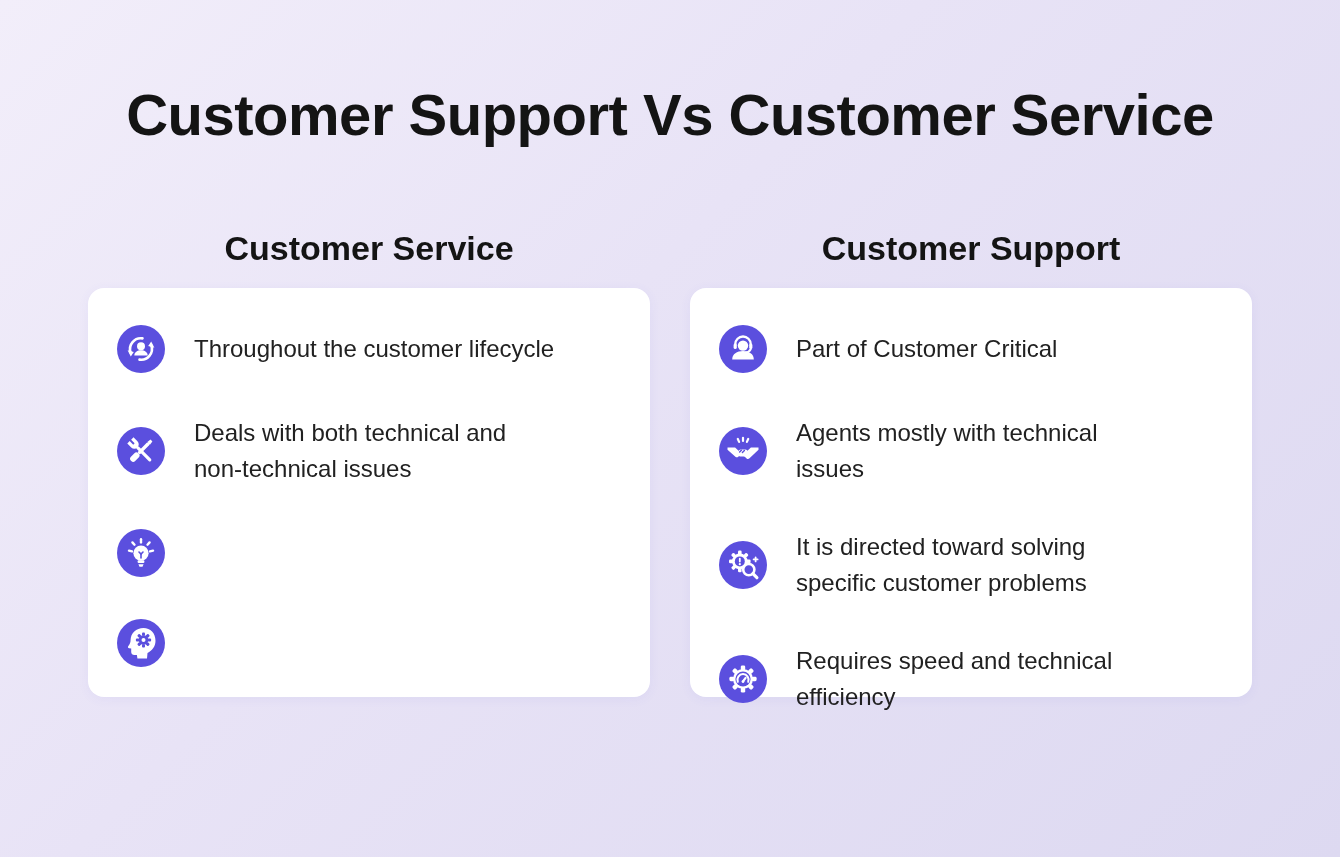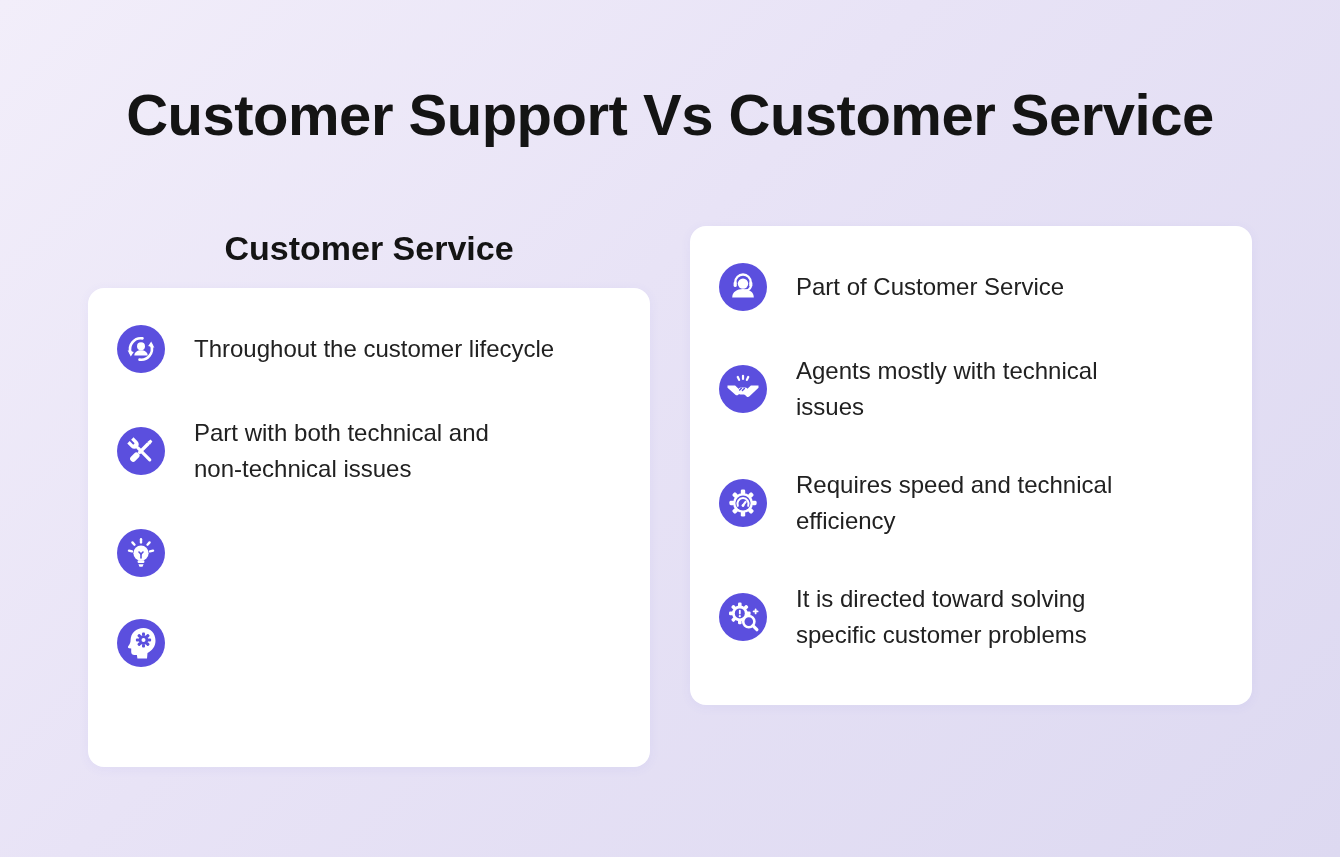--- a/index.html
+++ b/index.html
@@ -30,21 +30,21 @@
     text-align: center;
     font-size: 34px;
     font-weight: 700;
     color: #141414;
     line-height: 44px;
     margin-bottom: 18px;
   }
   .card {
     background: #FFFFFF;
     border-radius: 16px;
-    height: 479px;
+    height: 409px;
     padding: 37px 29px 0 29px;
     display: flex;
     flex-direction: column;
     gap: 42px;
     box-shadow: 0 2px 12px rgba(91, 79, 222, 0.06);
   }
   .item {
     display: flex;
     align-items: center;
     gap: 29px;
@@ -100,21 +100,21 @@
               <path d="M22.7 9.2 h2.6 l.5 4 h-3.6 z"></path>
               <rect x="22.3" y="13" width="3.4" height="14.5" rx="1.2"></rect>
               <rect x="21" y="27.5" width="6" height="10.5" rx="2.8"></rect>
             </g>
             <g fill="#fff" transform="rotate(-45 24 24)">
               <path d="M19.6 9 h3.4 v5 h2 v-5 h3.4 v5.6 a4.4 4.4 0 0 1 -8.8 0 z"></path>
               <rect x="22.4" y="18" width="3.2" height="20" rx="1.6"></rect>
             </g>
           </svg>
         </span>
-        <p class="item-text">Part with both technical and
+        <p class="item-text">Deals with both technical and
 non-technical issues</p>
       </div>
 
       <div class="item">
         <span class="icon-circle">
           <svg width="48" height="48" viewBox="0 0 48 48">
             <circle cx="24" cy="24" r="24" fill="#5B4FDE"></circle>
             <g stroke="#fff" stroke-width="2.4" stroke-linecap="round">
               <path d="M24 10.2 v3.2"></path>
               <path d="M15.4 13.4 l2.1 2.3"></path>
@@ -155,39 +155,40 @@
             </g>
             <circle cx="26.5" cy="21" r="2" fill="#fff"></circle>
           </svg>
         </span>
       </div>
 
     </div>
   </div>
 
   <div class="column">
+    <div class="col-header">Customer Support</div>
     <div class="card">
 
       <div class="item">
         <span class="icon-circle">
           <svg width="48" height="48" viewBox="0 0 48 48">
             <circle cx="24" cy="24" r="24" fill="#5B4FDE"></circle>
             <g fill="#fff">
               <circle cx="24" cy="20.6" r="5.2"></circle>
               <path d="M13.2 34.5 c0-5.4 4.8-8.4 10.8-8.4 s10.8 3 10.8 8.4 z"></path>
               <rect x="14.6" y="18.4" width="3.2" height="5.6" rx="1.6"></rect>
               <rect x="30.2" y="18.4" width="3.2" height="5.6" rx="1.6"></rect>
             </g>
             <g stroke="#fff" fill="none" stroke-linecap="round">
               <path d="M16.3 19.2 a7.7 7.7 0 0 1 15.4 0" stroke-width="2.4"></path>
               <path d="M31.8 24 a6.2 6.2 0 0 1 -5 3.5" stroke-width="2"></path>
             </g>
           </svg>
         </span>
-        <p class="item-text">Part of Customer Service</p>
+        <p class="item-text">Part of Customer Critical</p>
       </div>
 
       <div class="item">
         <span class="icon-circle">
           <svg width="48" height="48" viewBox="0 0 48 48">
             <circle cx="24" cy="24" r="24" fill="#5B4FDE"></circle>
             <g stroke="#fff" stroke-width="2.2" stroke-linecap="round">
               <path d="M24 10.8 v3.2"></path>
               <path d="M18.8 12 l1.3 2.9"></path>
               <path d="M29.2 12 l-1.3 2.9"></path>
@@ -198,20 +199,54 @@
               <rect x="19.4" y="22.6" width="9.4" height="7" rx="2.6"></rect>
             </g>
             <g stroke="#5B4FDE" stroke-width="1.4" stroke-linecap="round">
               <path d="M22.4 23.2 l-1.8 1.8"></path>
               <path d="M25.4 23.6 l-2 2"></path>
             </g>
           </svg>
         </span>
         <p class="item-text">Agents mostly with technical
 issues</p>
+      </div>
+
+      <div class="item">
+        <span class="icon-circle">
+          <svg width="48" height="48" viewBox="0 0 48 48">
+            <circle cx="24" cy="24" r="24" fill="#5B4FDE"></circle>
+            <g fill="#fff">
+              <g>
+                <rect x="19" y="9.6" width="3.6" height="4.4" rx="1.2"></rect>
+                <rect x="19" y="9.6" width="3.6" height="4.4" rx="1.2" transform="rotate(45 20.8 20.4)"></rect>
+                <rect x="19" y="9.6" width="3.6" height="4.4" rx="1.2" transform="rotate(90 20.8 20.4)"></rect>
+                <rect x="19" y="9.6" width="3.6" height="4.4" rx="1.2" transform="rotate(135 20.8 20.4)"></rect>
+                <rect x="19" y="9.6" width="3.6" height="4.4" rx="1.2" transform="rotate(180 20.8 20.4)"></rect>
+                <rect x="19" y="9.6" width="3.6" height="4.4" rx="1.2" transform="rotate(225 20.8 20.4)"></rect>
+                <rect x="19" y="9.6" width="3.6" height="4.4" rx="1.2" transform="rotate(270 20.8 20.4)"></rect>
+                <rect x="19" y="9.6" width="3.6" height="4.4" rx="1.2" transform="rotate(315 20.8 20.4)"></rect>
+              </g>
+              <circle cx="20.8" cy="20.4" r="7.8"></circle>
+            </g>
+            <circle cx="20.8" cy="20.4" r="5" fill="#5B4FDE"></circle>
+            <g fill="#fff">
+              <rect x="19.9" y="16.8" width="1.8" height="4.6" rx="0.9"></rect>
+              <circle cx="20.8" cy="23.2" r="1.1"></circle>
+            </g>
+            <circle cx="29.8" cy="28.6" r="5.6" fill="#5B4FDE" stroke="#fff" stroke-width="2.6"></circle>
+            <path d="M33.9 32.7 l4 4" stroke="#fff" stroke-width="3.2" stroke-linecap="round"></path>
+            <g stroke="#fff" stroke-width="1.8" stroke-linecap="round">
+              <path d="M36.6 16.4 v4"></path>
+              <path d="M34.6 18.4 h4"></path>
+            </g>
+          </svg>
+        </span>
+        <p class="item-text">It is directed toward solving
+specific customer problems</p>
       </div>
 
       <div class="item">
         <span class="icon-circle">
           <svg width="48" height="48" viewBox="0 0 48 48">
             <circle cx="24" cy="24" r="24" fill="#5B4FDE"></circle>
             <g fill="#fff">
               <g>
                 <rect x="21.8" y="10.4" width="4.4" height="5" rx="1.4"></rect>
                 <rect x="21.8" y="10.4" width="4.4" height="5" rx="1.4" transform="rotate(45 24 24)"></rect>
@@ -229,50 +264,16 @@
               <path d="M18.8 26.8 a5.6 5.6 0 1 1 10.4 0" stroke-width="2"></path>
               <path d="M24 26.4 l2.6-3.6" stroke-width="2.2"></path>
             </g>
             <circle cx="24" cy="26.6" r="1.4" fill="#fff"></circle>
           </svg>
         </span>
         <p class="item-text">Requires speed and technical
 efficiency</p>
       </div>
 
-      <div class="item">
-        <span class="icon-circle">
-          <svg width="48" height="48" viewBox="0 0 48 48">
-            <circle cx="24" cy="24" r="24" fill="#5B4FDE"></circle>
-            <g fill="#fff">
-              <g>
-                <rect x="19" y="9.6" width="3.6" height="4.4" rx="1.2"></rect>
-                <rect x="19" y="9.6" width="3.6" height="4.4" rx="1.2" transform="rotate(45 20.8 20.4)"></rect>
-                <rect x="19" y="9.6" width="3.6" height="4.4" rx="1.2" transform="rotate(90 20.8 20.4)"></rect>
-                <rect x="19" y="9.6" width="3.6" height="4.4" rx="1.2" transform="rotate(135 20.8 20.4)"></rect>
-                <rect x="19" y="9.6" width="3.6" height="4.4" rx="1.2" transform="rotate(180 20.8 20.4)"></rect>
-                <rect x="19" y="9.6" width="3.6" height="4.4" rx="1.2" transform="rotate(225 20.8 20.4)"></rect>
-                <rect x="19" y="9.6" width="3.6" height="4.4" rx="1.2" transform="rotate(270 20.8 20.4)"></rect>
-                <rect x="19" y="9.6" width="3.6" height="4.4" rx="1.2" transform="rotate(315 20.8 20.4)"></rect>
-              </g>
-              <circle cx="20.8" cy="20.4" r="7.8"></circle>
-            </g>
-            <circle cx="20.8" cy="20.4" r="5" fill="#5B4FDE"></circle>
-            <g fill="#fff">
-              <rect x="19.9" y="16.8" width="1.8" height="4.6" rx="0.9"></rect>
-              <circle cx="20.8" cy="23.2" r="1.1"></circle>
-            </g>
-            <circle cx="29.8" cy="28.6" r="5.6" fill="#5B4FDE" stroke="#fff" stroke-width="2.6"></circle>
-            <path d="M33.9 32.7 l4 4" stroke="#fff" stroke-width="3.2" stroke-linecap="round"></path>
-            <g stroke="#fff" stroke-width="1.8" stroke-linecap="round">
-              <path d="M36.6 16.4 v4"></path>
-              <path d="M34.6 18.4 h4"></path>
-            </g>
-          </svg>
-        </span>
-        <p class="item-text">It is directed toward solving
-specific customer problems</p>
-      </div>
-
     </div>
   </div>
 
 </div>
 
 </body></html>

